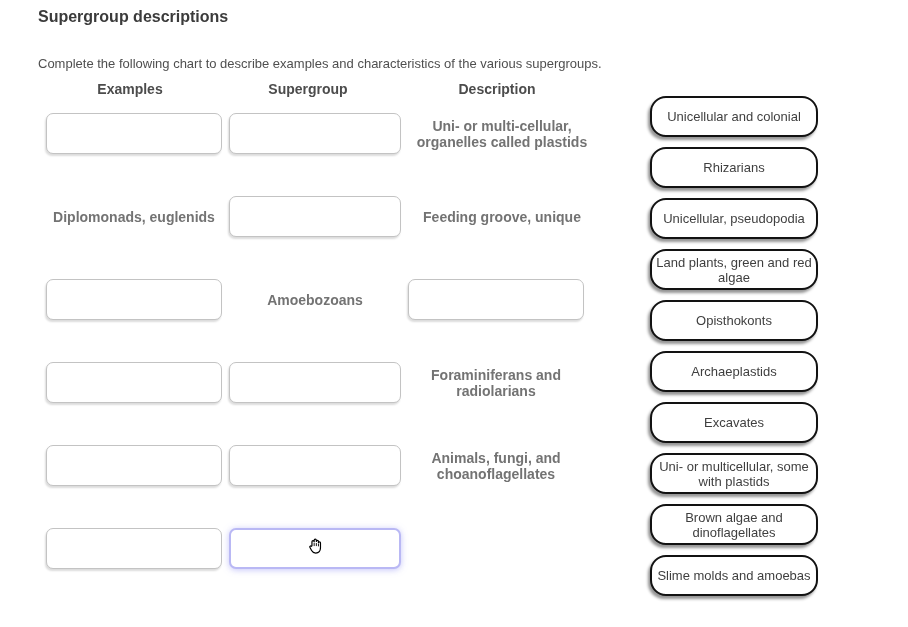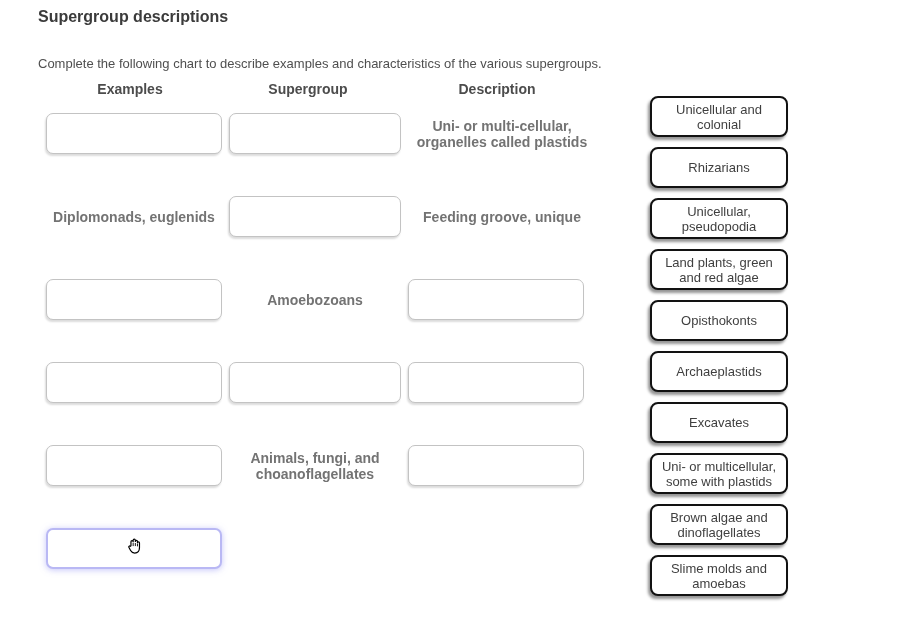--- a/index.html
+++ b/index.html
@@ -81,26 +81,26 @@
   }
   .line { white-space: nowrap; }
   .bank {
     position: absolute;
     left: 650px;
     top: 96px;
     width: 174px;
   }
   .tile {
     box-sizing: border-box;
-    width: 138px;
+    width: 168px;
     min-height: 41px;
     margin-bottom: 10px;
     background: #ffffff;
     border: 2px solid #121212;
-    border-radius: 8px;
+    border-radius: 16px;
     box-shadow: -2px 3px 3px rgba(0,0,0,0.42);
     display: flex;
     align-items: center;
     justify-content: center;
     text-align: center;
     font-size: 13px;
     color: #3f3f3f;
     line-height: 15px;
     padding: 2px 3px;
     cursor: pointer;
@@ -166,20 +166,26 @@
       <div class="drop-box"></div>
     </div>
 
     <div class="cell">
       <div class="drop-box"></div>
     </div>
     <div class="cell">
       <div class="drop-box"></div>
     </div>
 
+    <div class="cell">
+      <div class="cell-label">
+        <div class="line">Foraminiferans and</div>
+        <div class="line">radiolarians</div>
+      </div>
+    </div>
     <div class="cell">
       <div class="drop-box"></div>
     </div>
     <div class="cell">
       <div class="drop-box"></div>
     </div>
 
     <div class="cell">
       <div class="cell-label">
         <div class="line">Animals, fungi, and</div>

